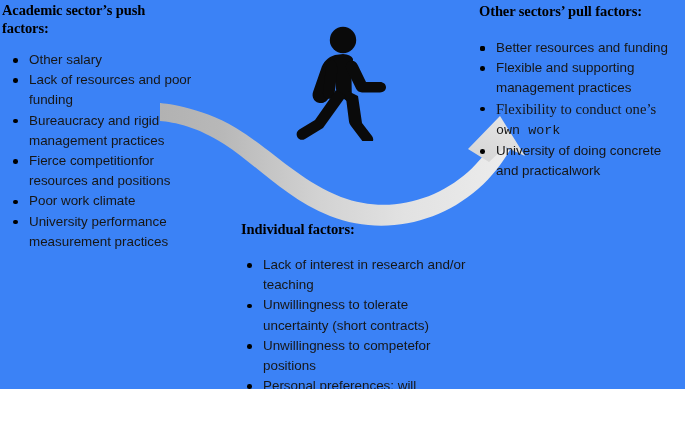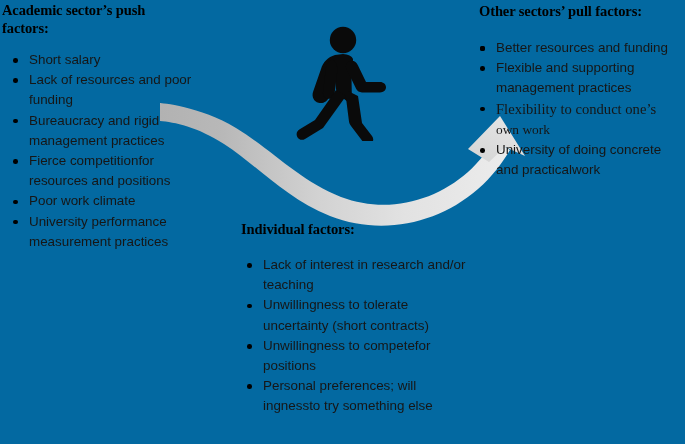--- a/index.html
+++ b/index.html
@@ -8,23 +8,23 @@
     padding: 0;
     background: #ffffff;
   }
   body {
     font-family: "Liberation Sans", sans-serif;
     color: #000000;
   }
   #canvas {
     position: relative;
     width: 685px;
-    height: 444px;
+    height: 389px;
     overflow: hidden;
-    background: #0369a1;
+    background: #3b82f6;
   }
 
   
   .heading {
     position: absolute;
     font-family: "Liberation Serif", "DejaVu Serif", serif;
     font-weight: bold;
     font-size: 14.5px;
     line-height: 18px;
     letter-spacing: -0.1px;
@@ -56,21 +56,21 @@
     height: 4.6px;
     border-radius: 50%;
     background: #000;
   }
   
   .blocklist li.serif-line {
     font-family: "Liberation Serif", "DejaVu Serif", serif;
     font-size: 14.6px;
   }
   .blocklist li.serif-line .sans-tail {
-    font-family: Liberation Serif, serif;
+    font-family: Liberation Mono, monospace;
     font-size: 13.4px;
   }
 
   
   #push-list   { left: 2px;   top: 50px;  width: 205px; }
   #indiv-list  { left: 236px; top: 255px; width: 232px; }
   #pull-list   { left: 469px; top: 38px;  width: 216px; }
 
   #push-heading  { left: 2px;   top: 1px;  width: 190px; }
   #indiv-heading { left: 241px; top: 220px; width: 200px; }
@@ -193,21 +193,21 @@
                L 55,100
                C 53.6,98.2 52.9,96.2 52.8,94
                L 50,72
                Z"></path>
     </g>
   </svg>
 
   <div class="heading" id="push-heading">Academic sector’s push factors:</div>
 
   <ul class="blocklist" id="push-list">
-    <li><span class="dot"></span><span>Short salary</span></li>
+    <li><span class="dot"></span><span>Other salary</span></li>
     <li><span class="dot"></span><span>Lack of resources and poor funding</span></li>
     <li><span class="dot"></span><span>Bureaucracy and rigid management practices</span></li>
     <li><span class="dot"></span><span>Fierce competitionfor resources and positions</span></li>
     <li><span class="dot"></span><span>Poor work climate</span></li>
     <li><span class="dot"></span><span>University performance measurement practices</span></li>
   </ul>
 
   <div class="heading" id="indiv-heading">Individual factors:</div>
 
   <ul class="blocklist" id="indiv-list">

